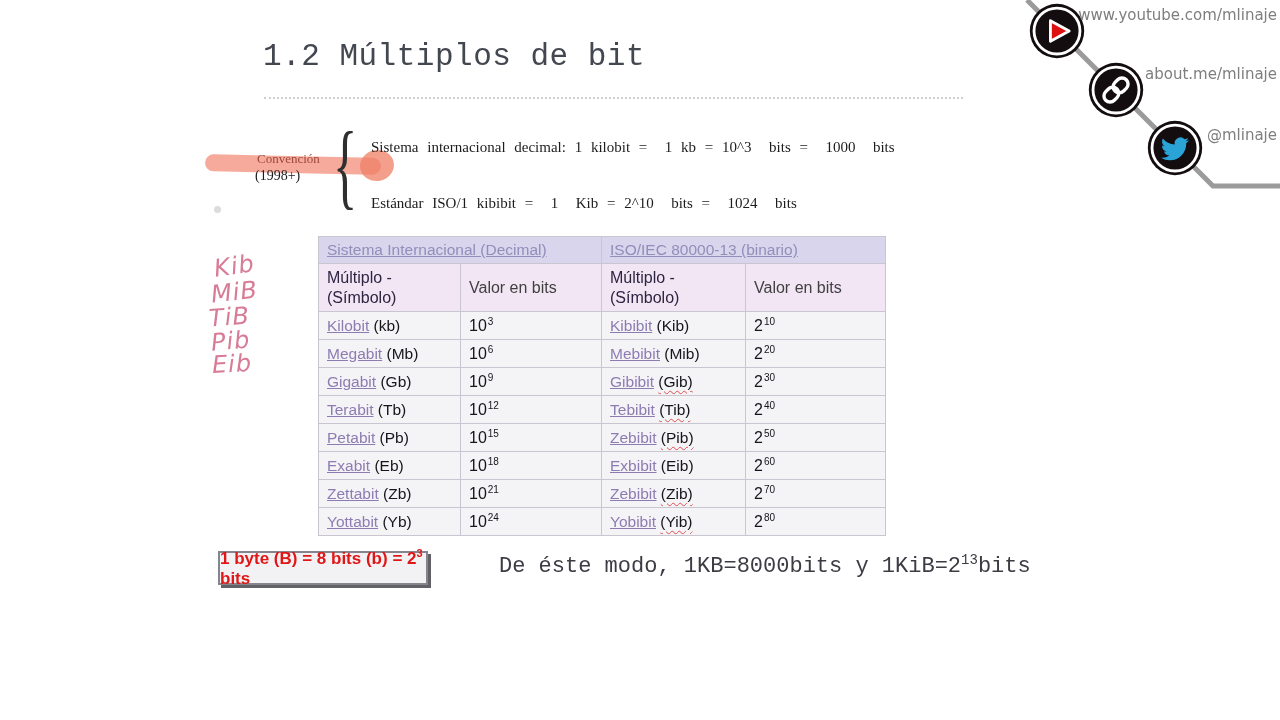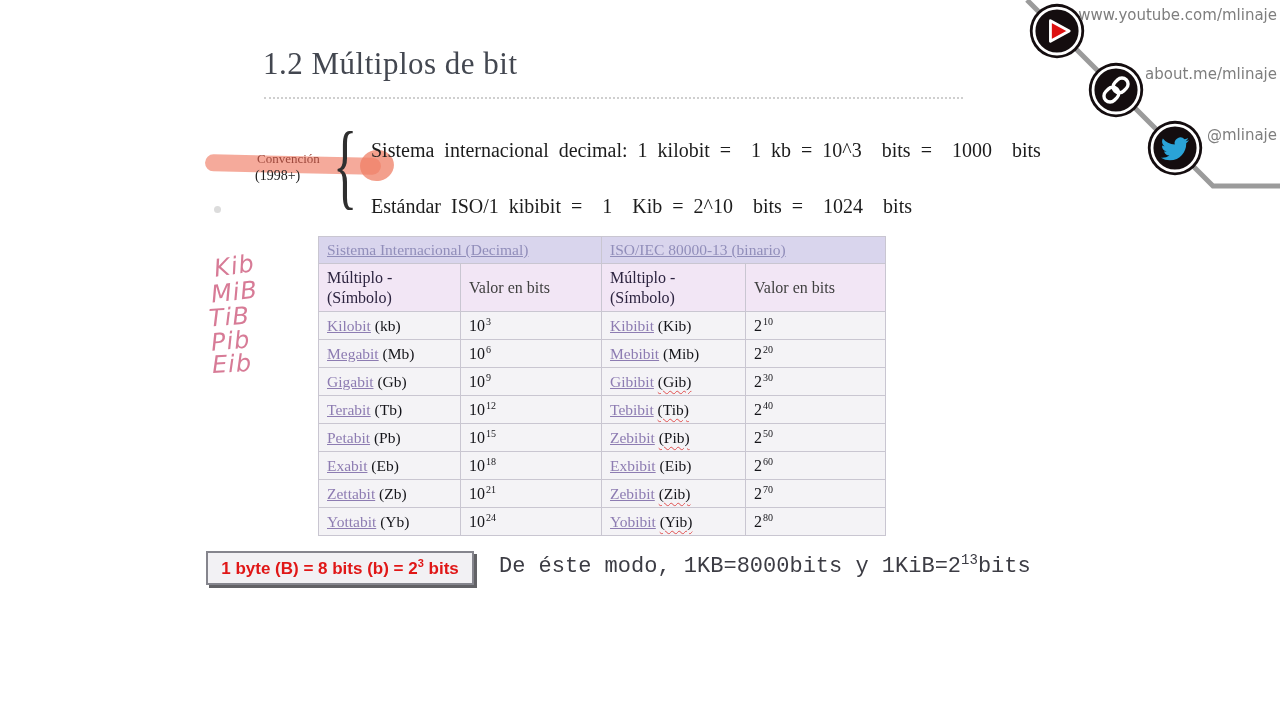--- a/index.html
+++ b/index.html
@@ -4,22 +4,22 @@
 <style>
   * { margin:0; padding:0; box-sizing:border-box; }
   html,body { background:#ffffff; }
   .canvas {
     position:relative; width:1280px; height:720px; background:#ffffff;
     overflow:hidden; font-family:"Liberation Sans", sans-serif;
   }
 
   
   .title {
-    position:absolute; left:263px; top:46px;
-    font-family:Liberation Serif, serif; font-size:31px; color:#434750;
+    position:absolute; left:263px; top:39px;
+    font-family:Liberation Mono, monospace; font-size:31px; color:#434750;
     letter-spacing:0.5px;
   }
   .title-rule {
     position:absolute; left:264px; top:97px; width:699px; height:0;
     border-top:2px dotted #cfcfcf;
   }
 
   
   .hl-stroke {
     position:absolute; left:205px; top:156px; width:176px; height:17px;
@@ -42,38 +42,38 @@
     border-radius:50%; background:#dcdcdc;
   }
   .brace {
     position:absolute; left:333px; top:117px;
     font-family:"Liberation Serif", serif; font-size:92px; line-height:92px;
     color:#2f2f2f; transform:scaleX(.55) scaleY(1.04); transform-origin:left top;
     font-weight:400;
   }
   .brk-line {
     position:absolute; left:371px;
-    font-family:"Liberation Serif", serif; font-size:20px; color:#1c1c1c;
+    font-family:"Liberation Serif", serif; font-size:15px; color:#1c1c1c;
     word-spacing:5px; white-space:pre;
   }
   .brk-line1 { top:139px; }
   .brk-line2 { top:195px; }
 
   
   .hand {
     position:absolute; font-family:"DejaVu Sans", sans-serif;
     font-style:italic; font-size:24px; color:#d4708e; opacity:.92;
     letter-spacing:1px; line-height:24px;
   }
 
   
   .bit-table {
     position:absolute; left:318px; top:236px;
     border-collapse:collapse; table-layout:fixed; width:567px;
-    font-family:Liberation Serif, serif;
+    font-family:Liberation Sans, sans-serif;
   }
   .bit-table th, .bit-table td {
     border:1px solid #c9c6d1; padding:2px 8px; text-align:left;
     vertical-align:middle; overflow:hidden; white-space:nowrap;
   }
   .row-group th { background:#d9d5ed; height:27px; font-weight:normal; }
   .group-link {
     color:#918eba; font-size:15.5px; text-decoration:underline; cursor:pointer;
   }
   .row-cols th { background:#f2e6f5; height:48px; white-space:normal;
@@ -86,21 +86,21 @@
   .val-base { color:#15151a; font-size:16px; }
   .val-exp  { font-size:10px; color:#15151a; vertical-align:super; margin-left:1px; }
   .squiggle {
     text-decoration-line:underline; text-decoration-style:wavy;
     text-decoration-color:#e05050; text-decoration-thickness:1px;
     text-underline-offset:3px;
   }
 
   
   .byte-box {
-    position:absolute; left:206px; top:551px; width:268px; height:34px;
+    position:absolute; left:218px; top:551px; width:210px; height:34px;
     background:#f2f1f4; border:2px solid #85858d;
     box-shadow:3px 3px 0 rgba(70,70,75,.85);
     display:flex; align-items:center; justify-content:center;
     font-weight:bold; font-size:17px; color:#e01717;
   }
   .byte-box sup { font-size:11px; vertical-align:super; }
   .note {
     position:absolute; left:499px; top:552px;
     font-family:Liberation Mono, monospace; font-size:22px; color:#3c3c44;
   }

